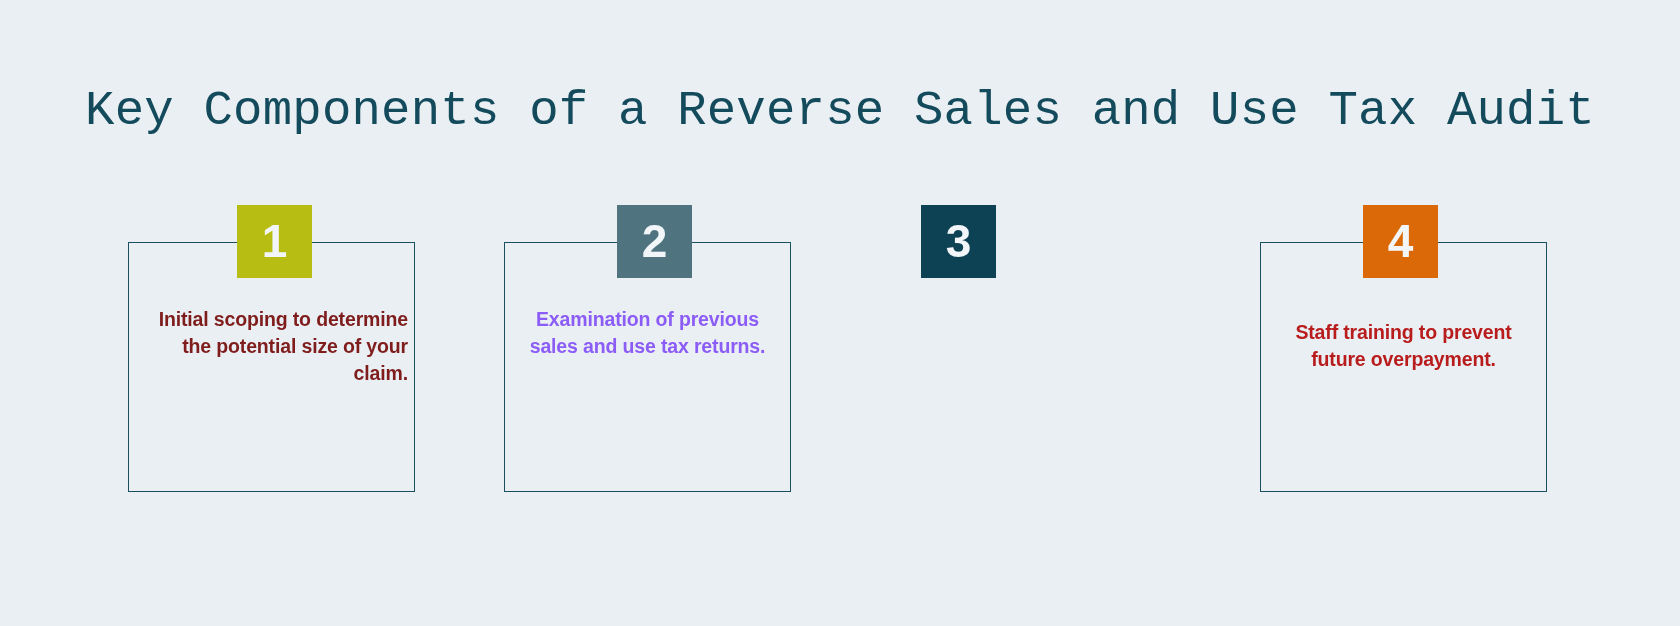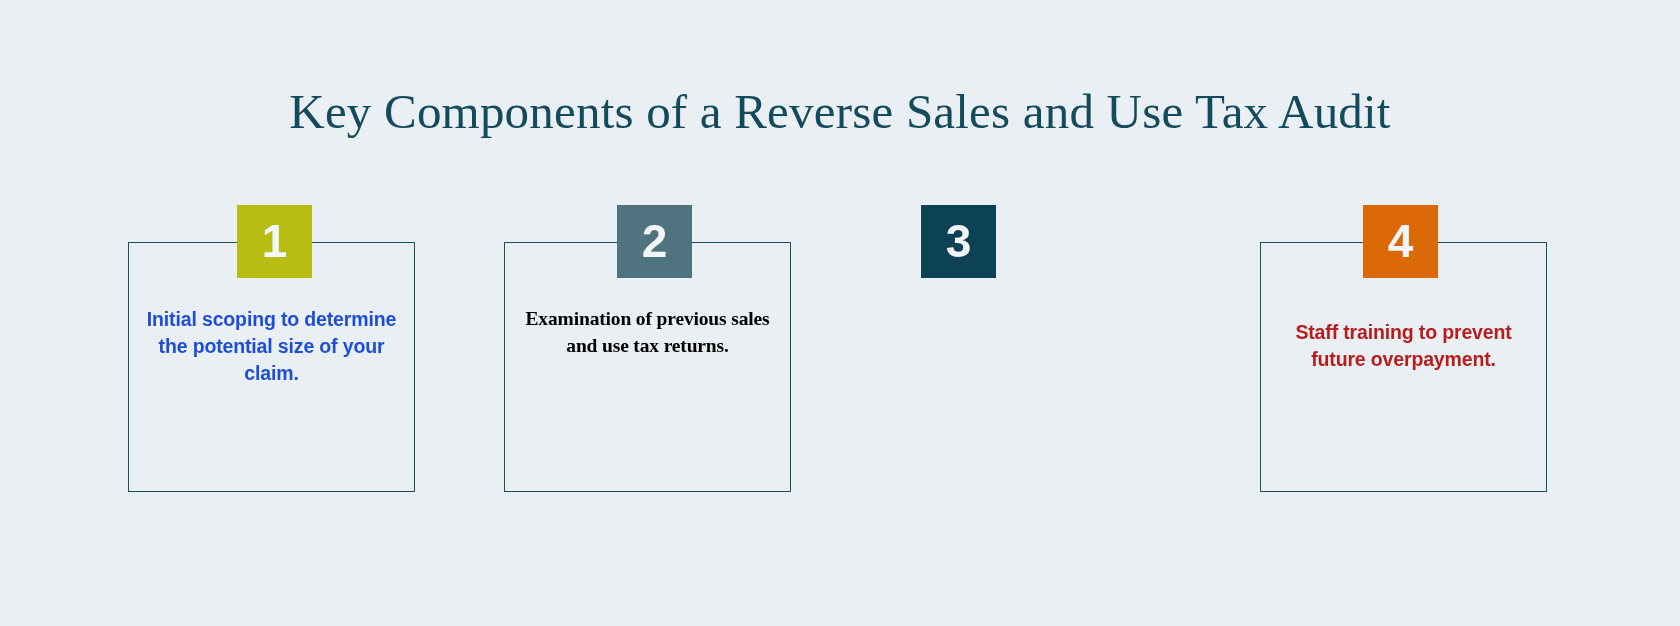--- a/index.html
+++ b/index.html
@@ -22,21 +22,21 @@
     box-sizing: border-box;
   }
 
   
   #page-title {
     position: absolute;
     left: 0;
     top: 52px;
     width: 1680px;
     text-align: center;
-    font-family: Liberation Serif, serif;
+    font-family: Liberation Mono, monospace;
     font-size: 49px;
     font-weight: 400;
     letter-spacing: 0.2px;
     color: #134a5c;
     line-height: 1.1;
     white-space: nowrap;
   }
 
   
   #cards-row {
@@ -112,28 +112,28 @@
 </head>
 <body>
 
 <div id="infographic" style="background: rgb(234, 239, 243);">
 
   <h1 id="page-title" style="color: rgb(19, 74, 92);">Key Components of a Reverse Sales and Use Tax Audit</h1>
 
   <div id="cards-row">
 
     <div class="step-card" data-index="0" style="border-color: rgb(27, 79, 96);">
-      <div class="card-text" style="color: #1d4ed8;">Initial scoping to determine the potential size of your claim.</div>
+      <div class="card-text" style="color: #7f1d1d; text-align: right;">Initial scoping to determine the potential size of your claim.</div>
     </div>
     <div class="step-badge" data-index="0" style="background-color: rgb(184, 189, 20);">
       <span class="badge-digit">1</span>
     </div>
 
     <div class="step-card" data-index="1" style="border-color: rgb(27, 79, 96);">
-      <div class="card-text" style="color: #000000; font-family: Liberation Serif, serif;">Examination of previous sales and use tax returns.</div>
+      <div class="card-text" style="color: #8b5cf6;">Examination of previous sales and use tax returns.</div>
     </div>
     <div class="step-badge" data-index="1" style="background-color: rgb(80, 116, 127);">
       <span class="badge-digit">2</span>
     </div>
 
     <div class="step-badge" data-index="2" style="background-color: rgb(13, 65, 84);">
       <span class="badge-digit">3</span>
     </div>
 
     <div class="step-card" data-index="3" style="border-color: rgb(27, 79, 96);">

